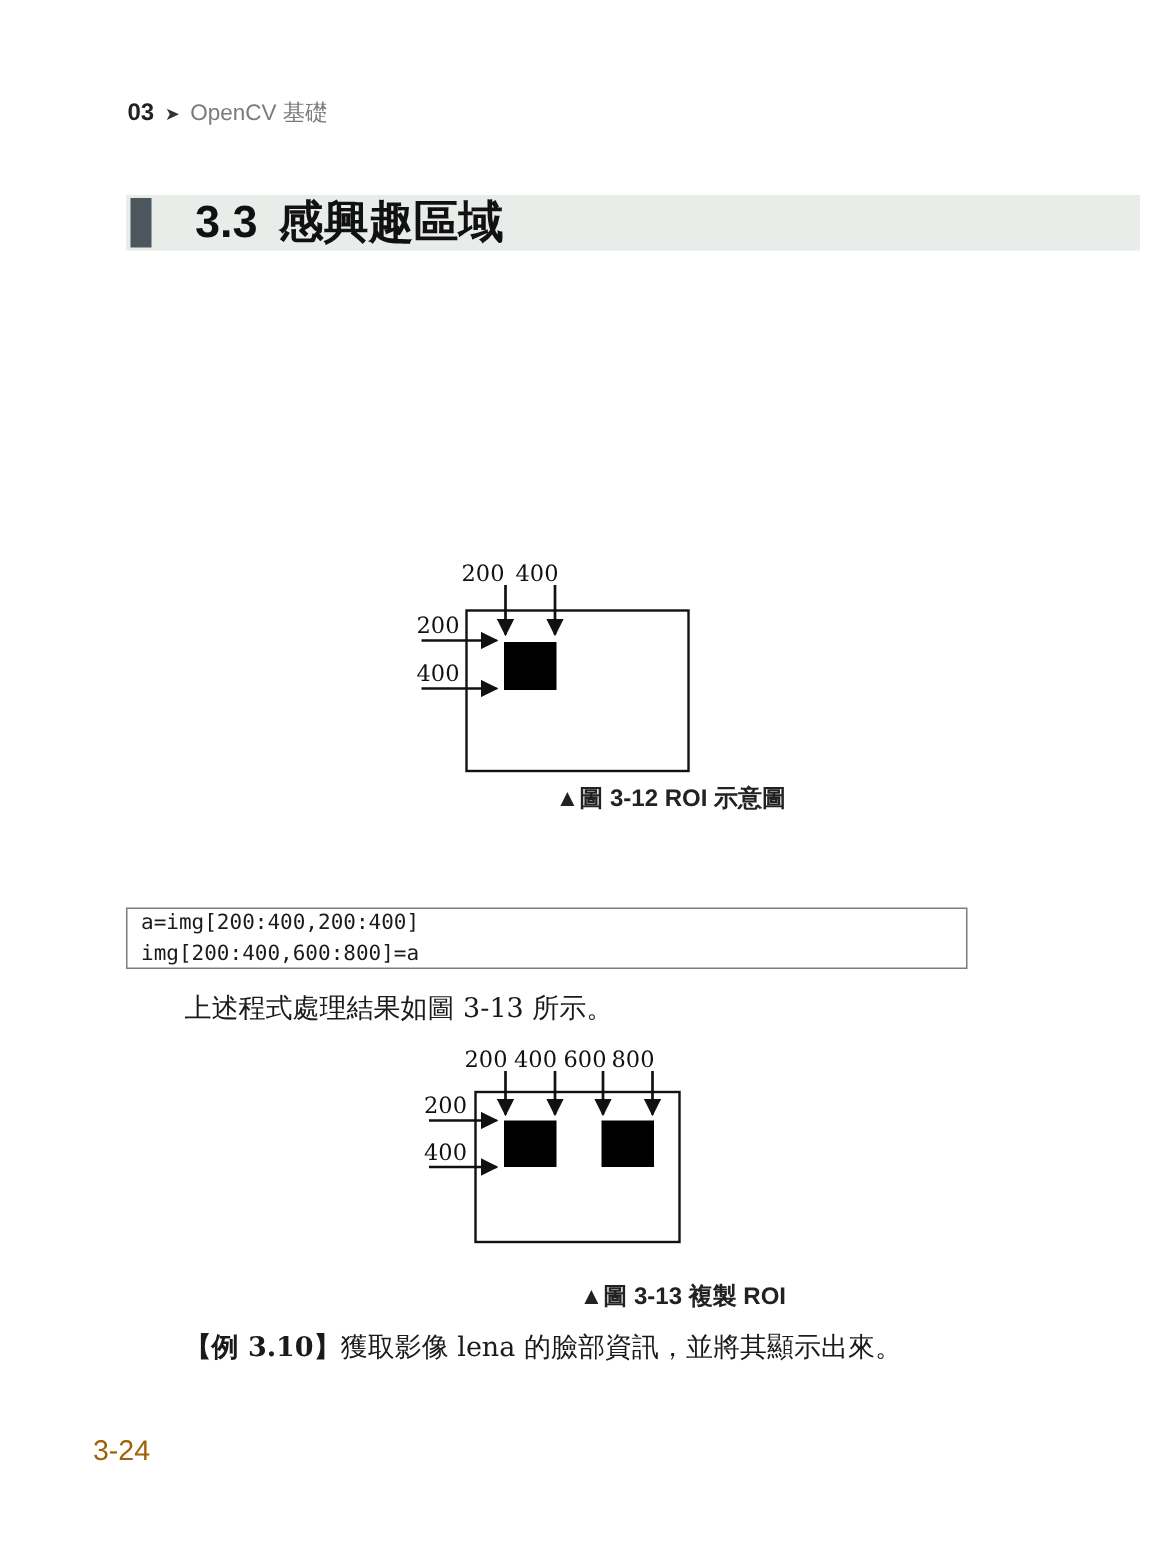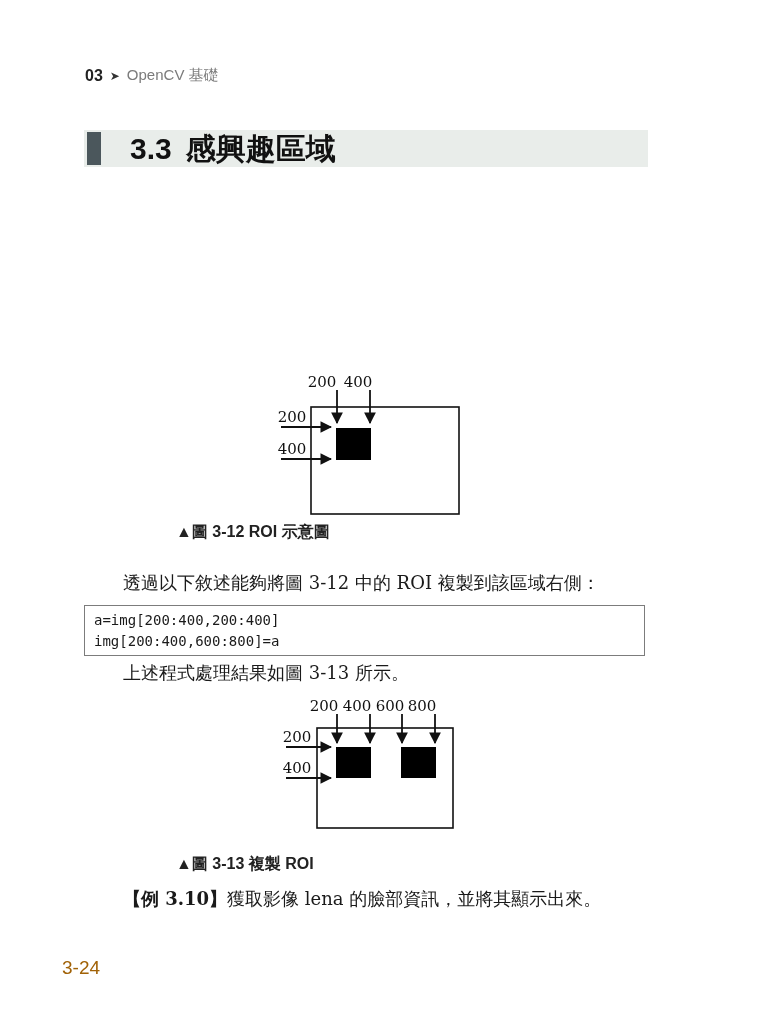--- a/index.html
+++ b/index.html
@@ -15,21 +15,21 @@
   .running-header{
     position:absolute;left:85px;top:66px;
     font-family:"Liberation Sans","DejaVu Sans",sans-serif;
     font-size:15px;color:#7b7b7b;
     display:flex;align-items:center;gap:7px;text-align:right;
   }
   .running-header .chapnum{font-weight:bold;color:#222;font-size:16px;}
   .running-header .chev{color:#333;font-size:12px;}
   
   .section-band{
-    position:absolute;left:84px;top:130px;width:564px;height:37px;
+    position:absolute;left:84px;top:130px;width:676px;height:37px;
     background:#e9edea;
     display:flex;align-items:center;
   }
   .section-bar{
     width:14px;height:33px;background:#4b575c;margin-left:3px;flex:0 0 auto;
   }
   .section-title{
     font-family:"Liberation Sans","DejaVu Sans",sans-serif;
     font-weight:bold;font-size:30px;color:#111;
     margin-left:29px;display:flex;gap:14px;white-space:nowrap;line-height:37px;
@@ -42,33 +42,33 @@
     text-indent:2em;margin:0;
   }
   .p1{top:190px;}
   .p2{top:287px;}
   .p3{top:568px;line-height:30px;}
   .p4{top:658px;line-height:30px;}
   .p5{top:884px;line-height:30px;}
   .p5 .ex-label{font-weight:bold;}
   
   .code-box{
-    position:absolute;left:84px;top:605px;width:561px;height:51px;
+    position:absolute;left:84px;top:605px;width:561px;height:41px;
     border:1px solid #7c7c7c;background:#fff;
     font-family:"DejaVu Sans Mono","Liberation Mono",monospace;
     font-size:14px;line-height:21px;
     padding:0 0 0 9px;box-sizing:border-box;
     display:flex;flex-direction:column;justify-content:center;
   }
   
   .fig-svg{position:absolute;}
   .fig1{left:270px;top:372px;}
   .fig2{left:270px;top:698px;}
   .fig-caption{
-    position:absolute;left:176px;width:360px;text-align:left;
+    position:absolute;left:164px;width:360px;text-align:right;
     font-family:"Liberation Sans","DejaVu Sans",sans-serif;
     font-weight:bold;font-size:16px;color:#222;
   }
   .cap1{top:522px;}
   .cap2{top:842px;margin-top:12px;}
   svg text{
     font-family:"DejaVu Serif","Liberation Serif",serif;
     font-size:15px;fill:#111;
   }
   svg .shape{fill:none;stroke:#111;stroke-width:1.6;}
@@ -113,21 +113,20 @@
     <text x="88" y="15" text-anchor="middle">400</text>
     <line class="arrow" x1="67" y1="18" x2="67" y2="51" marker-end="url(#ah1)"></line>
     <line class="arrow" x1="100" y1="18" x2="100" y2="51" marker-end="url(#ah1)"></line>
     <text x="22" y="50" text-anchor="middle">200</text>
     <text x="22" y="82" text-anchor="middle">400</text>
     <line class="arrow" x1="11" y1="55" x2="61" y2="55" marker-end="url(#ah1)"></line>
     <line class="arrow" x1="11" y1="87" x2="61" y2="87" marker-end="url(#ah1)"></line>
   </svg>
   <div class="fig-caption cap1">▲圖 3-12  ROI 示意圖</div>
 
-  <p class="para p3">透過以下敘述能夠將圖 3-12 中的 ROI 複製到該區域右側：</p>
 
   <div class="code-box">
     <div>a=img[200:400,200:400]</div>
     <div>img[200:400,600:800]=a</div>
   </div>
 
   <p class="para p4">上述程式處理結果如圖 3-13 所示。</p>
 
   <svg class="fig-svg fig2" width="200" height="136" viewBox="0 0 200 136">
     <defs>

